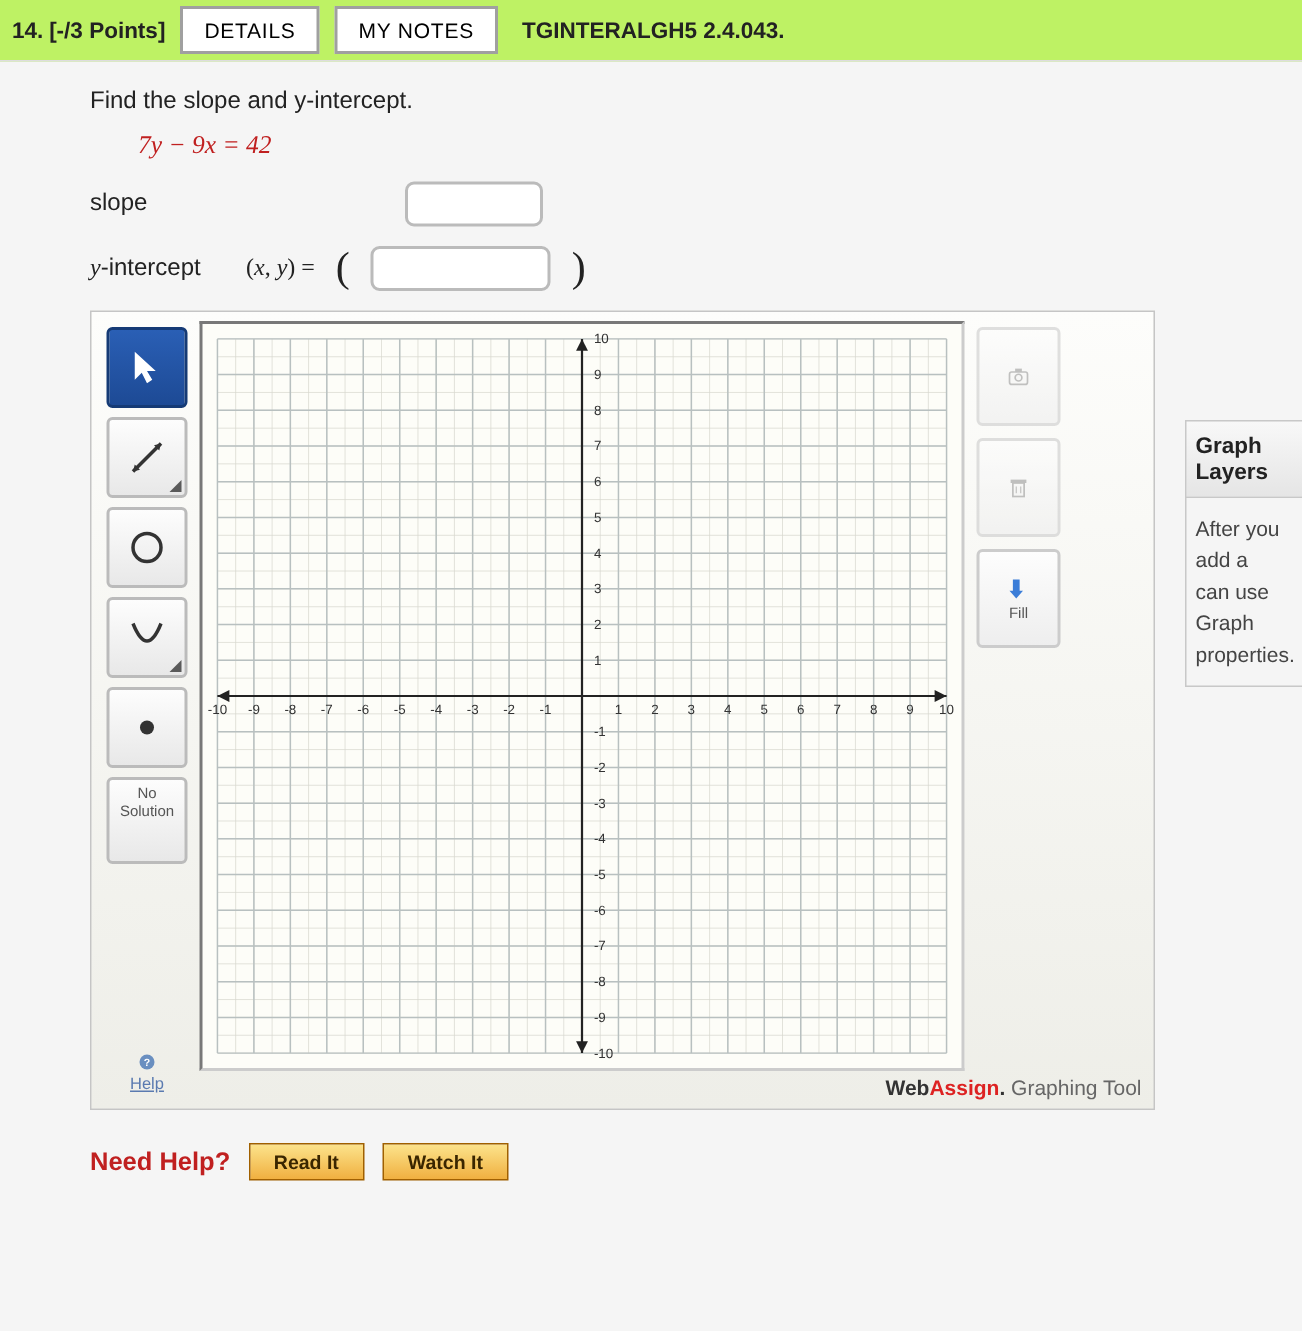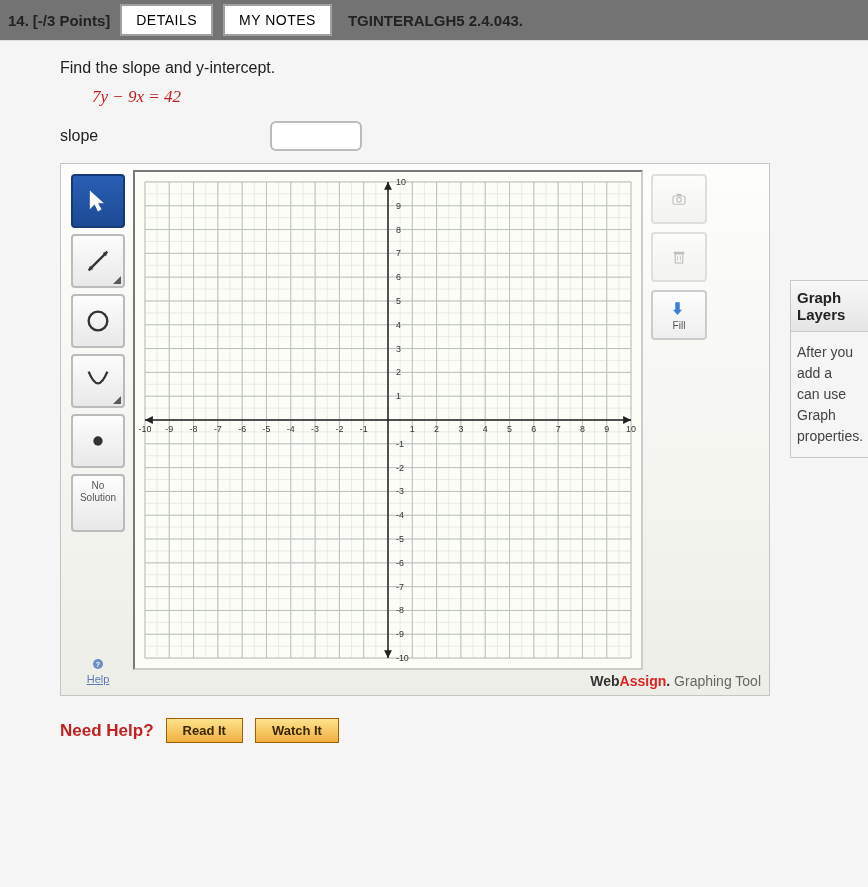--- a/index.html
+++ b/index.html
@@ -1,17 +1,17 @@
 <!DOCTYPE html>
 <html><head>
 <meta charset="utf-8">
 <style>
   * { box-sizing: border-box; margin: 0; padding: 0; }
   body { font-family: Arial, Helvetica, sans-serif; background: #f5f5f5; width: 868px; height: 887px; overflow: hidden; font-size: 14px; color: #222; }
-  .header-row { display: flex; align-items: center; padding: 4px 8px; background: #737373; border-bottom: 1px solid #ddd; gap: 10px; }
+  .header-row { display: flex; align-items: center; padding: 4px 8px; background: #bef264; border-bottom: 1px solid #ddd; gap: 10px; }
   .qnum { font-weight: bold; font-size: 15px; }
   .hdr-btn { border: 2px solid #a0a0a0; background: #fff; padding: 6px 14px; font-size: 14px; letter-spacing: 0.5px; cursor: pointer; font-family: inherit; }
   .qref { font-weight: bold; font-size: 15px; margin-left: 6px; }
   .content { padding: 18px 20px 18px 60px; }
   .prompt { font-size: 16px; margin-bottom: 10px; }
   .equation { font-family: 'Times New Roman', serif; color: #c02020; font-size: 17px; margin-left: 32px; margin-bottom: 14px; font-style: italic; }
   .answer-row { display: flex; align-items: center; gap: 14px; margin-bottom: 12px; font-size: 16px; }
   .answer-row .label { width: 90px; }
   .ital { font-family: 'Times New Roman', serif; font-style: italic; }
   .ans-input { border: 2px solid #bbb; border-radius: 6px; height: 30px; padding: 0 6px; background: #fff; font-size: 14px; }
@@ -24,21 +24,21 @@
   .toolbar { display: flex; flex-direction: column; gap: 6px; padding: 4px 4px; }
   .tool-btn { width: 54px; height: 54px; border: 2px solid #bbb; border-radius: 4px; background: linear-gradient(#fdfdfd,#e8e8e8); display: flex; align-items: center; justify-content: center; cursor: pointer; position: relative; }
   .tool-btn.active { background: linear-gradient(#2a5fb5,#1d4a95); border-color: #153a75; }
   .tool-btn svg { width: 28px; height: 28px; }
   .nosol { width: 54px; height: 58px; border: 2px solid #bbb; border-radius: 4px; background: linear-gradient(#fdfdfd,#e8e8e8); font-size: 10px; color: #555; text-align: center; padding-top: 4px; line-height: 1.2; cursor: pointer; }
   .help-link { margin-top: 120px; font-size: 11px; color: #5a7ab0; text-decoration: underline; display: flex; align-items: center; gap: 3px; cursor: pointer; flex-direction: column; }
   .help-link svg { width: 12px; height: 12px; }
   .canvas-wrap { border: 2px inset #ccc; background: #fdfdf8; position: relative; width: 510px; height: 500px; margin-left: 4px; }
   .canvas-wrap svg { width: 100%; height: 100%; }
   .right-tools { display: flex; flex-direction: column; gap: 8px; padding: 4px 4px 4px 8px; }
-  .rt-btn { width: 56px; height: 50px; border: 2px solid #ccc; border-radius: 4px; background: linear-gradient(#fdfdfd,#eeeeee); display: flex; flex-direction: column; align-items: center; justify-content: center; font-size: 10px; color: #555; cursor: pointer; gap: 2px; }
+  .rt-btn { width: 56px; height: 66px; border: 2px solid #ccc; border-radius: 4px; background: linear-gradient(#fdfdfd,#eeeeee); display: flex; flex-direction: column; align-items: center; justify-content: center; font-size: 10px; color: #555; cursor: pointer; gap: 2px; }
   .rt-btn.disabled { opacity: 0.6; cursor: default; }
   .rt-btn svg { width: 18px; height: 18px; }
   .brand { position: absolute; right: 8px; bottom: 6px; font-size: 14px; }
   .brand .wa1 { color: #333; font-weight: bold; }
   .brand .wa2 { color: #d22; font-weight: bold; }
   .brand .wa3 { color: #333; font-weight: bold; }
   .brand .wa4 { color: #666; }
   .side-info { position: absolute; left: 790px; top: 280px; width: 80px; }
   .side-head { background: linear-gradient(#f8f8f8,#e5e5e5); border: 1px solid #c8c8c8; padding: 8px 6px; font-weight: bold; font-size: 15px; }
   .side-body { border: 1px solid #c8c8c8; border-top: none; padding: 10px 6px; font-size: 14px; color: #444; line-height: 1.5; }
@@ -60,20 +60,27 @@
 <div class="content">
   <div class="prompt">Find the slope and y-intercept.</div>
   <div class="equation">7y − 9x = 42</div>
 
   <div class="answer-row">
     <span class="label">slope</span>
     <span style="width:92px"></span>
     <input class="ans-input w1" style="">
   </div>
 
+  <div class="answer-row yint-row">
+    <span class="label"><span class="ital">y</span>-intercept</span>
+    <span class="label2">(<span class="ital">x</span>, <span class="ital">y</span>) =</span>
+    <span class="paren">(</span>
+    <input class="ans-input w2" style="">
+    <span class="paren">)</span>
+  </div>
 
 
   <div class="graph-panel">
 
     <div class="toolbar">
       <div class="tool-btn active">
         <svg viewBox="0 0 24 24">
             <path fill="#fff" d="M5 3 L5 19 L9 15 L12 21 L15 19 L12 14 L17 14 Z"></path>
           </svg>
       </div>

